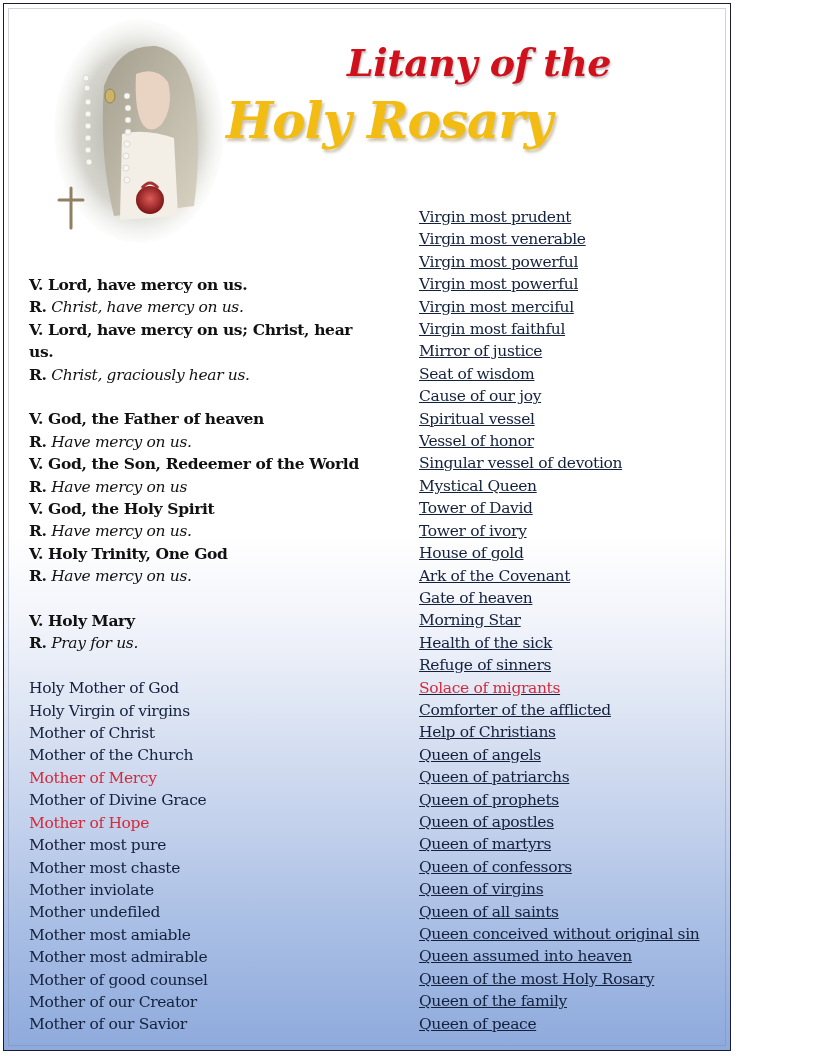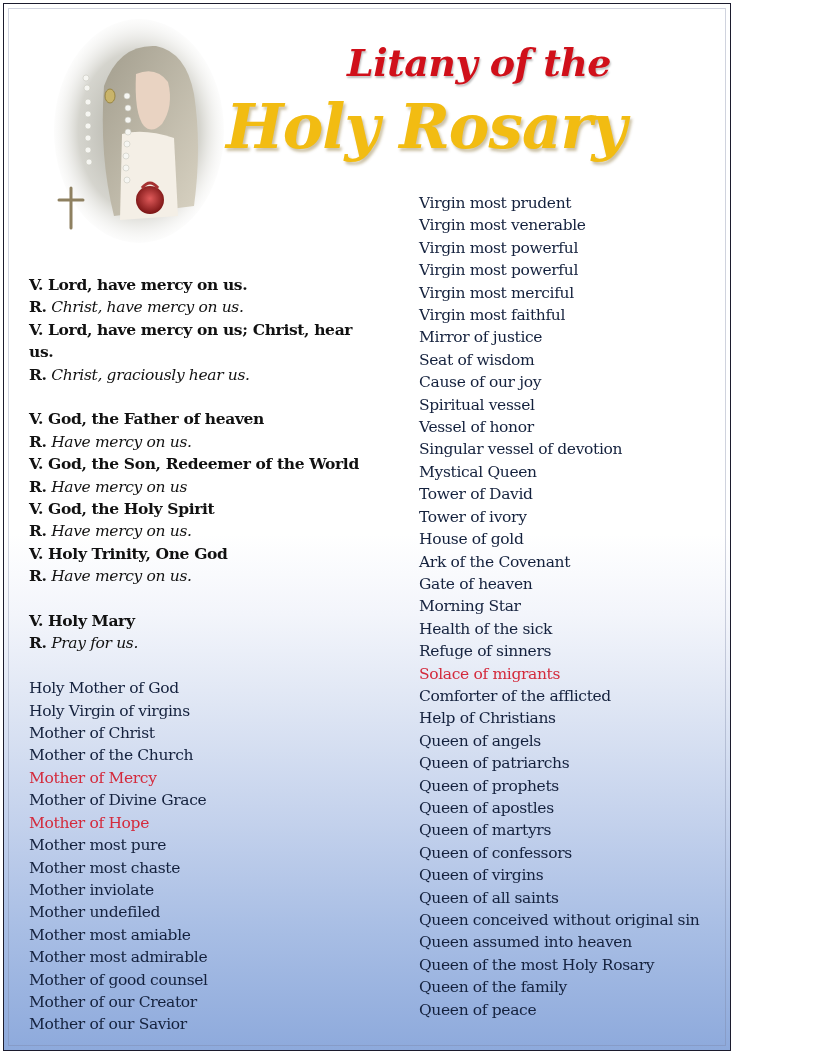--- a/index.html
+++ b/index.html
@@ -33,34 +33,34 @@
     .title-small {
       position: absolute; left: 343px; top: 36px;
       font-family: "DejaVu Serif", serif; font-style: italic; font-weight: bold;
       font-size: 38px; color: #d0101a; letter-spacing: -0.5px;
       text-shadow: 1px 2px 2px rgba(0,0,0,0.25);
       white-space: nowrap;
     }
     .title-big {
       position: absolute; left: 222px; top: 92px;
       font-family: "DejaVu Serif", serif; font-style: italic; font-weight: bold;
-      font-size: 61px; color: #f2bc12; letter-spacing: -1px;
+      font-size: 50px; color: #f2bc12; letter-spacing: -1px;
       text-shadow: 2px 3px 3px rgba(110,80,0,0.35);
       white-space: nowrap; line-height: 1;
     }
 
     .col {
       position: absolute;
       font-family: "DejaVu Serif", serif;
       font-size: 15.5px; color: #111;
       line-height: 22.4px;
       letter-spacing: -0.35px;
     }
     .col-left { left: 25px; top: 270px; width: 345px; }
-    .col-right { left: 415px; top: 188px; width: 390px; }
+    .col-right { left: 415px; top: 202px; width: 390px; text-decoration: underline; }
     .line { white-space: nowrap; }
     .line.wrap { white-space: normal; }
     .v { font-weight: bold; }
     .r-label { font-weight: bold; }
     .r-text { font-style: italic; }
     .gap { height: 22.4px; }
     .red { color: #d42a3c; }
     .blue-ink { color: #14213d; }
   </style>
 </head>

